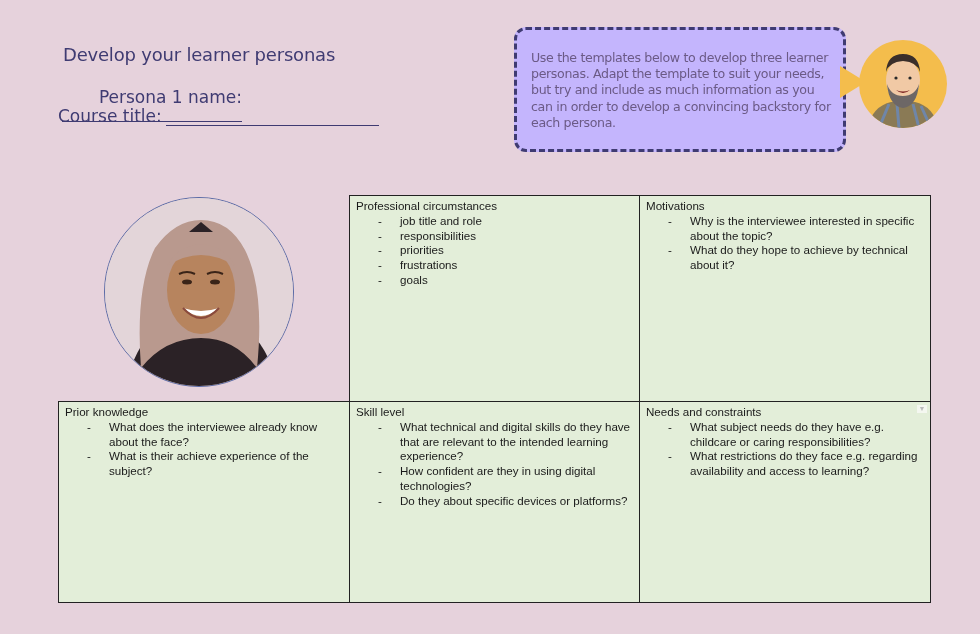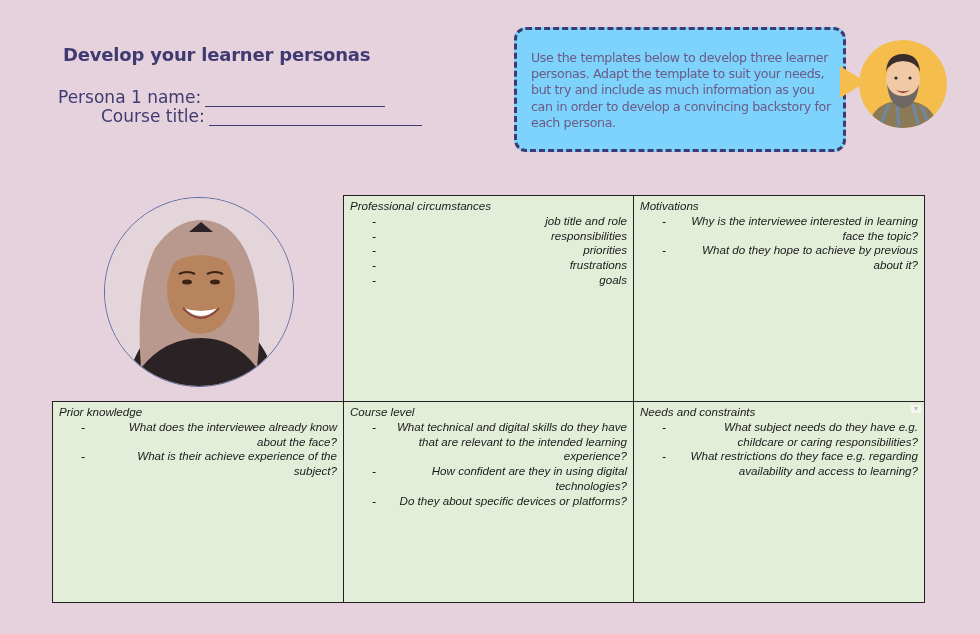--- a/index.html
+++ b/index.html
@@ -5,34 +5,34 @@
   html, body { margin:0; padding:0; }
   body {
     width:980px; height:634px; overflow:hidden;
     background:#e6d2dc;
     font-family:"Liberation Sans", sans-serif;
     position:relative;
   }
   .title {
     position:absolute; left:63px; top:44px;
     font-family:"DejaVu Sans", sans-serif;
-    font-weight:bold; font-size:18px; color:#3f3b72;
+    font-weight:normal; font-size:18px; color:#3f3b72;
     letter-spacing:-0.2px;
   }
   .field-line {
     position:absolute; left:58px; font-size:17px; color:#3f3b72;
     font-family:"DejaVu Sans", sans-serif;
     display:flex; align-items:flex-end;
   }
   .field-line .rule { border-bottom:1.5px solid #3f3b72; height:14px; margin-left:4px; }
-  .f1 { top:87px; }
-  .f2 { top:106px;margin-left:43px; }
+  .f1 { top:87px;flex-direction:column; }
+  .f2 { top:106px; }
   .bubble {
     position:absolute; left:514px; top:27px; width:332px; height:125px;
-    background:#7dd3fc; border:3px dashed #3f3b72; border-radius:12px;
+    background:#c4b5fd; border:3px dashed #3f3b72; border-radius:12px;
     box-sizing:border-box;
   }
   .bubble-text {
     position:absolute; left:14px; top:20px; width:300px;
     font-size:12.6px; line-height:16.2px; color:#6b5a86;
     font-family:"DejaVu Sans", sans-serif; letter-spacing:-0.35px;
   }
   .tail {
     position:absolute; left:840px; top:66px; width:0; height:0;
     border-top:16px solid transparent; border-bottom:16px solid transparent;
@@ -41,33 +41,32 @@
   .avatar-man {
     position:absolute; left:859px; top:40px; width:88px; height:88px;
     border-radius:50%; background:#f4bd4c; overflow:hidden;
   }
   .persona-photo {
     position:absolute; left:104px; top:197px; width:188px; height:188px;
     border-radius:50%; border:1px solid #5a6aa6; overflow:hidden;
     background:#d9c9cf;
   }
   table.grid {
-    position:absolute; left:52px; top:195px;
+    position:absolute; left:58px; top:195px;
     border-collapse:collapse;
-    font-style:italic;
   }
   table.grid td {
     border:1.5px solid #222; vertical-align:top;
     background:#e3eed9; padding:3px 6px 0 6px;
     font-size:11.6px; line-height:14.8px; color:#1a1a1a;
     box-sizing:border-box;
   }
   table.grid td.blank { background:transparent; border:none; border-right:1.5px solid #222; }
   .cell-head { margin:0; }
-  ul.dash { list-style:none; margin:0; padding:0 0 0 18px;text-align:right; }
+  ul.dash { list-style:none; margin:0; padding:0 0 0 18px; }
   ul.dash li { position:relative; padding-left:26px; }
   ul.dash li::before { content:"-"; position:absolute; left:4px; top:0; }
   .dropdown-mark {
     position:absolute; right:3px; top:3px; width:10px; height:8px;
     background:#f4f7f0; font-size:7px; color:#bbb; text-align:center; line-height:8px;
   }
 </style>
 </head>
 <body>
 
@@ -126,35 +125,35 @@
         <li>job title and role</li>
         <li>responsibilities</li>
         <li>priorities</li>
         <li>frustrations</li>
         <li>goals</li>
       </ul>
     </td>
     <td style="width:291px">
       <p class="cell-head">Motivations</p>
       <ul class="dash">
-        <li>Why is the interviewee interested in learning face the topic?</li>
-        <li>What do they hope to achieve by previous about it?</li>
+        <li>Why is the interviewee interested in specific about the topic?</li>
+        <li>What do they hope to achieve by technical about it?</li>
       </ul>
     </td>
   </tr>
   <tr style="height:201px">
     <td style="width:291px; border-left:1.5px solid #222; border-top:1.5px solid #222;margin-left:35px;">
       <p class="cell-head">Prior knowledge</p>
       <ul class="dash">
         <li>What does the interviewee already know about the face?</li>
         <li>What is their achieve experience of the subject?</li>
       </ul>
     </td>
     <td style="width:290px">
-      <p class="cell-head">Course level</p>
+      <p class="cell-head">Skill level</p>
       <ul class="dash">
         <li>What technical and digital skills do they have that are relevant to the intended learning experience?</li>
         <li>How confident are they in using digital technologies?</li>
         <li>Do they about specific devices or platforms?</li>
       </ul>
     </td>
     <td style="width:291px; position:relative;">
       <span class="dropdown-mark">▼</span>
       <p class="cell-head">Needs and constraints</p>
       <ul class="dash">

